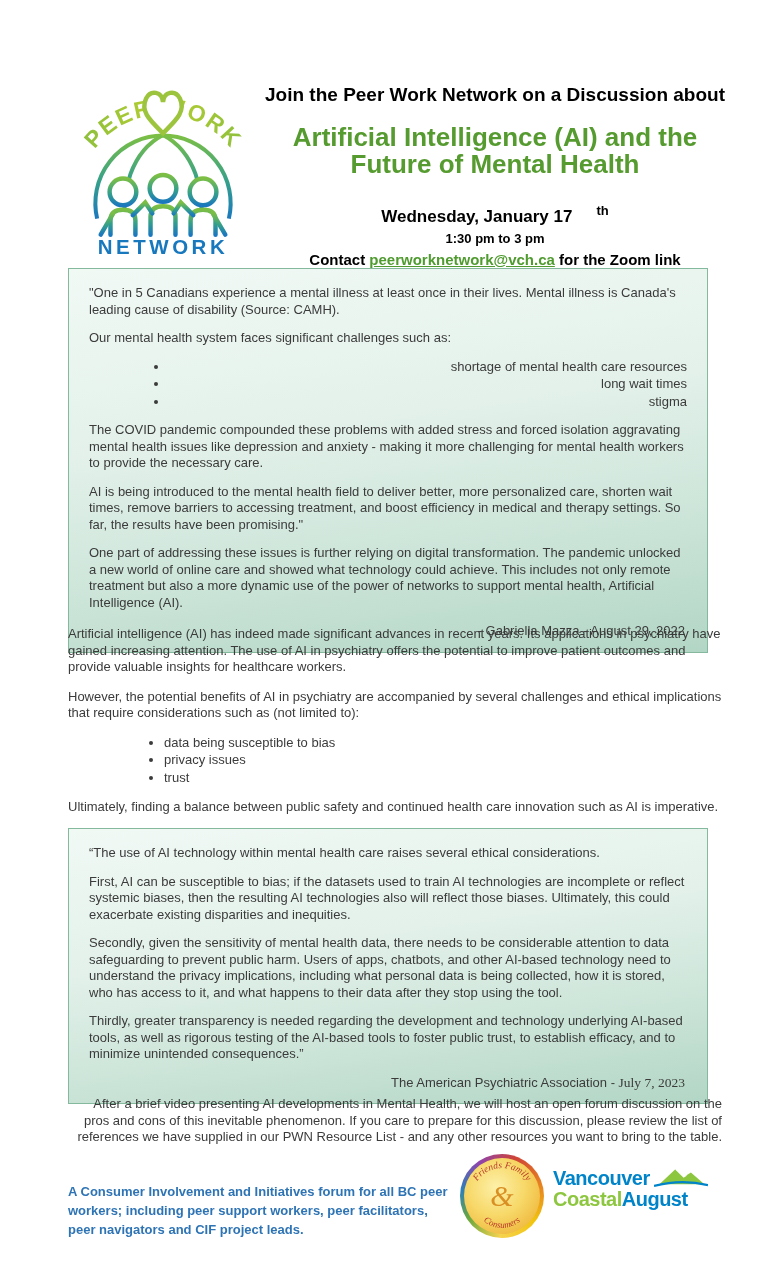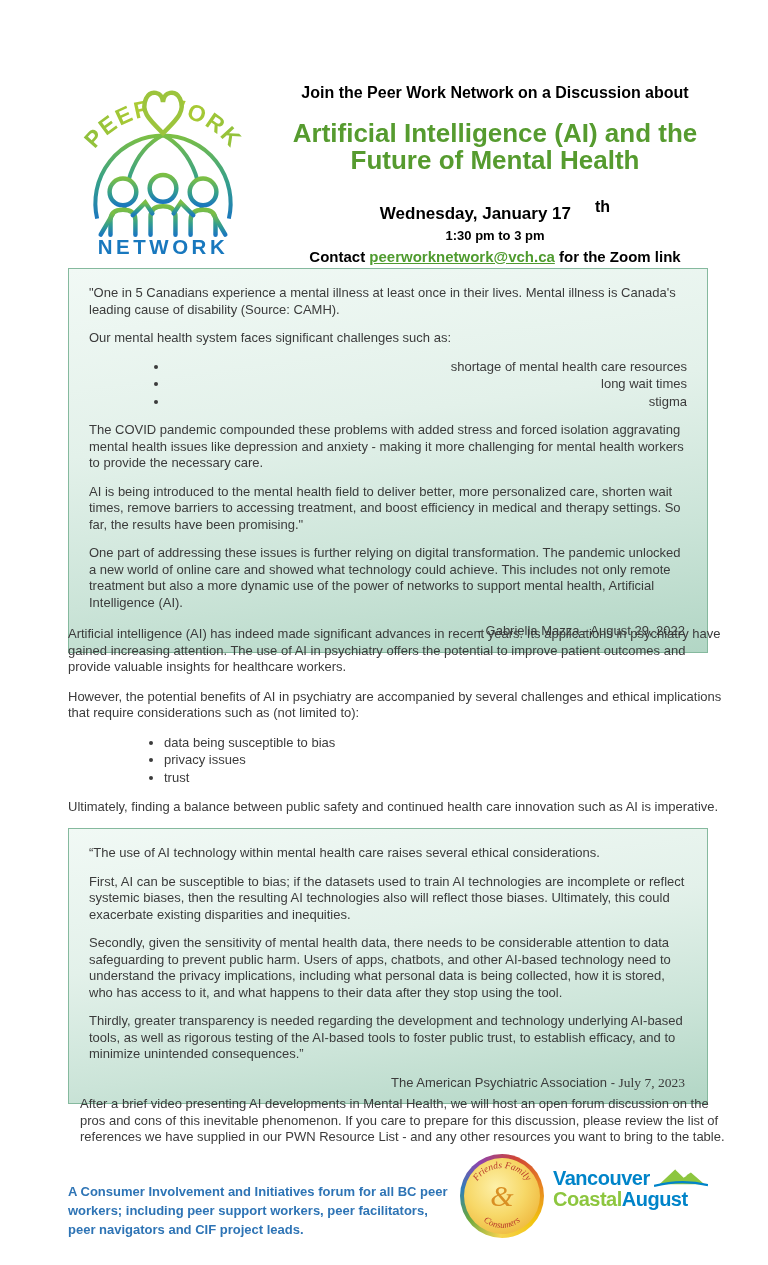--- a/index.html
+++ b/index.html
@@ -3,24 +3,24 @@
 <meta charset="utf-8">
 <style>
   html,body { margin:0; padding:0; background:#fff; }
   .page {
     position:relative; width:768px; height:1265px; background:#ffffff;
     font-family:"Liberation Sans", sans-serif; color:#3d3d3d; overflow:hidden;
   }
   
   .pwn-logo { position:absolute; left:74px; top:60px; width:178px; height:198px; }
   .header-right { position:absolute; left:262px; top:84px; width:466px; text-align:center; color:#000; }
-  .intro { font-size:16px; font-weight:bold; margin:0 0 18px; }
+  .intro { font-size:19px; font-weight:bold; margin:0 0 18px; }
   .event-title { font-size:26px; line-height:27px; font-weight:bold; color:#569b2f; margin:0 0 22px; }
   .event-date { font-size:17px; line-height:22px; font-weight:bold; }
-  .event-date sup { font-size:16px;padding-left:24px; }
+  .event-date sup { font-size:13px;padding-left:24px; }
   .event-time { font-size:13px; line-height:22px; font-weight:bold; margin-bottom:1px; }
   .contact-line { font-size:15px; font-weight:bold; }
   .email-link { color:#4f9b2f; text-decoration:underline; cursor:pointer; }
   
   .quote-box {
     position:absolute; left:68px; width:640px; box-sizing:border-box;
     border:1px solid #85b99e;
     background:linear-gradient(172deg, #f1f9f5 0%, #e3f1ea 40%, #cbe4d8 72%, #b2d6c5 100%);
     padding:16px 20px 8px; font-size:13px; line-height:16.5px; color:#3b3b3b;
   }
@@ -29,21 +29,21 @@
   .quote-box p { margin:0 0 12px; }
   .quote-box ul { margin:0 0 12px; padding-left:80px; }
   .quote-box li { margin:0 0 1px;text-align:right; }
   .attribution { text-align:right; margin:0 0 4px !important; padding-right:2px; }
   .serif { font-family:"Liberation Serif", serif; font-size:13.5px; }
   
   .body-text { position:absolute; left:68px; top:626px; width:654px; font-size:13px; line-height:16.5px; color:#3b3b3b; }
   .body-text p { margin:0 0 13px; }
   .body-text ul { margin:0 0 13px; padding-left:96px; }
   .body-text li { margin:0 0 1px; }
-  .after-para { position:absolute; left:80px; top:1096px; width:654px; font-size:13px; line-height:16.5px; color:#3b3b3b; }
+  .after-para { position:absolute; left:68px; top:1096px; width:654px; font-size:13px; line-height:16.5px; color:#3b3b3b;text-align:right; }
   
   .tagline { position:absolute; left:68px; top:1182px; width:382px; font-size:13px; line-height:19px; font-weight:bold; color:#2e74b5; }
   .ffc-logo { position:absolute; left:460px; top:1154px; width:84px; height:84px; }
   .ffc-ring { position:absolute; inset:0; border-radius:50%;
     background:conic-gradient(from 20deg, #cf4436, #e67e22 14%, #f1c40f 30%, #f6d34f 45%, #69a73e 60%, #2f7fb8 72%, #8e44ad 85%, #cf4436);
     display:flex; align-items:center; justify-content:center; }
   .ffc-inner { width:76px; height:76px; border-radius:50%;
     background:radial-gradient(circle at 42% 38%, #fdf0a8 0%, #f7d868 45%, #efb93f 80%, #e6a234 100%); }
   .ffc-text-overlay { position:absolute; inset:0; }
   .vch-logo { position:absolute; left:553px; top:1166px; width:170px; }

